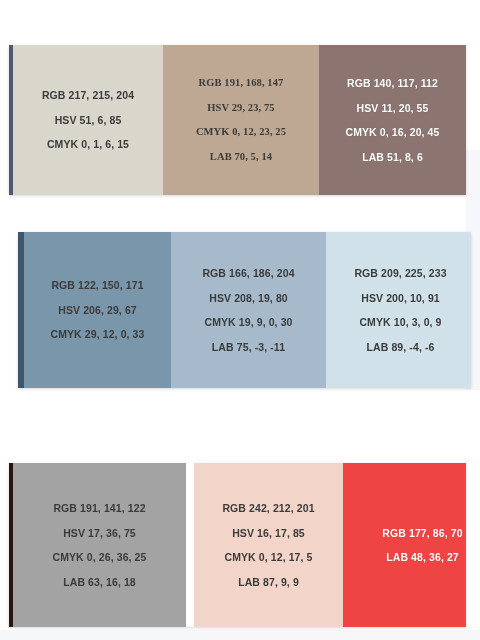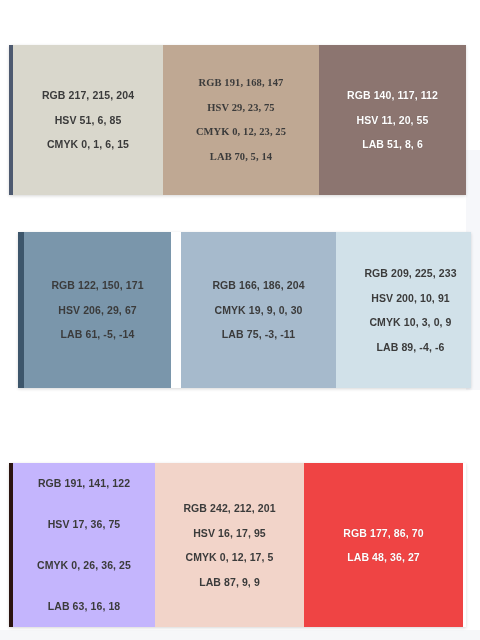--- a/index.html
+++ b/index.html
@@ -104,55 +104,57 @@
     </div>
     <div class="swatch light" style="width: 156px; background: rgb(191, 168, 147); font-family: Liberation Serif, serif;">
       <p class="swatch-line">RGB 191, 168, 147</p>
       <p class="swatch-line">HSV 29, 23, 75</p>
       <p class="swatch-line">CMYK 0, 12, 23, 25</p>
       <p class="swatch-line">LAB 70, 5, 14</p>
     </div>
     <div class="swatch dark" style="width: 147px; background: rgb(140, 117, 112); justify-content: center;">
       <p class="swatch-line">RGB 140, 117, 112</p>
       <p class="swatch-line">HSV 11, 20, 55</p>
+      <p class="swatch-line">CMYK 0, 16, 20, 45</p>
       <p class="swatch-line">LAB 51, 8, 6</p>
     </div>
   </div>
 
   <div class="palette-card" style="top: 232px; left: 18px; width: 453px; height: 156px;">
     <div class="accent-strip" style="width: 6px; background: rgb(61, 86, 107);"></div>
     <div class="swatch light" style="width: 147px; background: rgb(122, 150, 171);">
       <p class="swatch-line">RGB 122, 150, 171</p>
       <p class="swatch-line">HSV 206, 29, 67</p>
-      <p class="swatch-line">LAB 61, -5, -14</p>
+      <p class="swatch-line">CMYK 29, 12, 0, 33</p>
     </div>
-    <div class="swatch light" style="width: 155px; background: rgb(166, 186, 204); margin-left: 10px;">
+    <div class="swatch light" style="width: 155px; background: rgb(166, 186, 204);">
       <p class="swatch-line">RGB 166, 186, 204</p>
+      <p class="swatch-line">HSV 208, 19, 80</p>
       <p class="swatch-line">CMYK 19, 9, 0, 30</p>
       <p class="swatch-line">LAB 75, -3, -11</p>
     </div>
     <div class="swatch light" style="width: 149px; background: rgb(209, 225, 233);">
       <p class="swatch-line">RGB 209, 225, 233</p>
       <p class="swatch-line">HSV 200, 10, 91</p>
       <p class="swatch-line">CMYK 10, 3, 0, 9</p>
       <p class="swatch-line">LAB 89, -4, -6</p>
     </div>
   </div>
 
   <div class="palette-card" style="top: 463px; left: 9px; width: 457px; height: 164px;">
     <div class="accent-strip" style="width: 4px; background: rgb(43, 20, 16);"></div>
-    <div class="swatch light" style="width: 142px; background: #c4b5fd; justify-content: space-between;">
+    <div class="swatch light" style="width: 173px; background: #a3a3a3;">
       <p class="swatch-line">RGB 191, 141, 122</p>
       <p class="swatch-line">HSV 17, 36, 75</p>
       <p class="swatch-line">CMYK 0, 26, 36, 25</p>
       <p class="swatch-line">LAB 63, 16, 18</p>
     </div>
-    <div class="swatch light" style="width: 149px; background: rgb(242, 212, 201);">
+    <div class="swatch light" style="width: 149px; background: rgb(242, 212, 201); margin-left: 8px;">
       <p class="swatch-line">RGB 242, 212, 201</p>
-      <p class="swatch-line">HSV 16, 17, 95</p>
+      <p class="swatch-line">HSV 16, 17, 85</p>
       <p class="swatch-line">CMYK 0, 12, 17, 5</p>
       <p class="swatch-line">LAB 87, 9, 9</p>
     </div>
     <div class="swatch dark" style="width: 159px; background: #ef4444;">
       <p class="swatch-line">RGB 177, 86, 70</p>
       <p class="swatch-line">LAB 48, 36, 27</p>
     </div>
   </div>
 
 </div>

